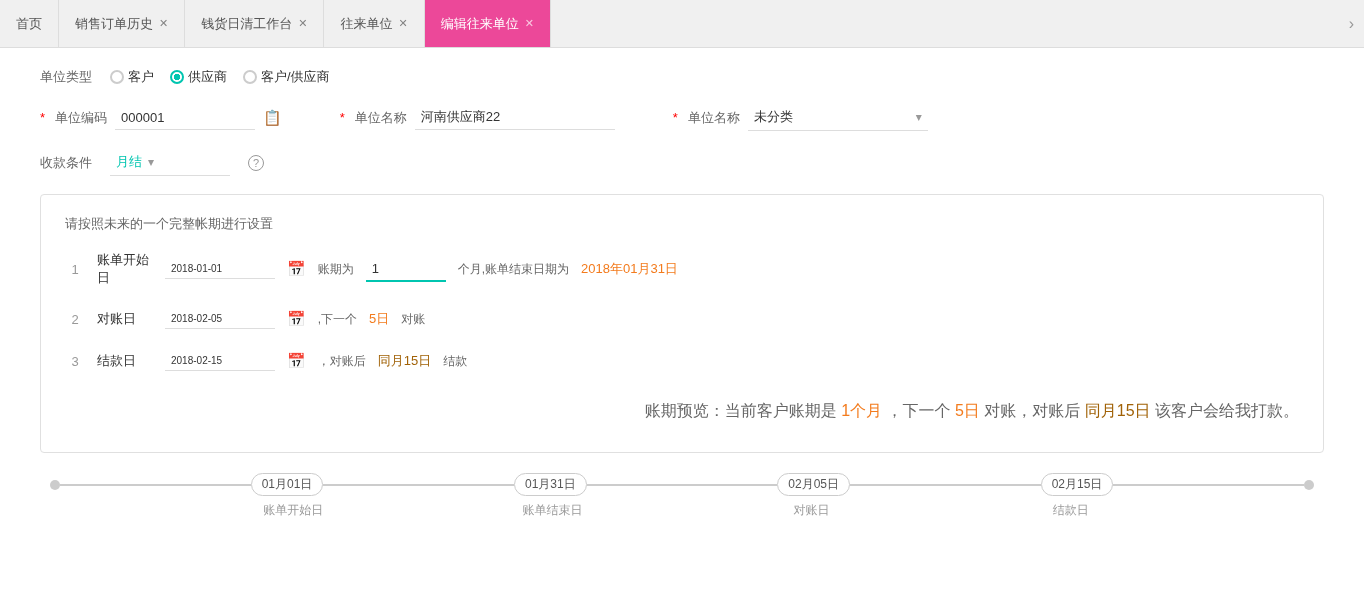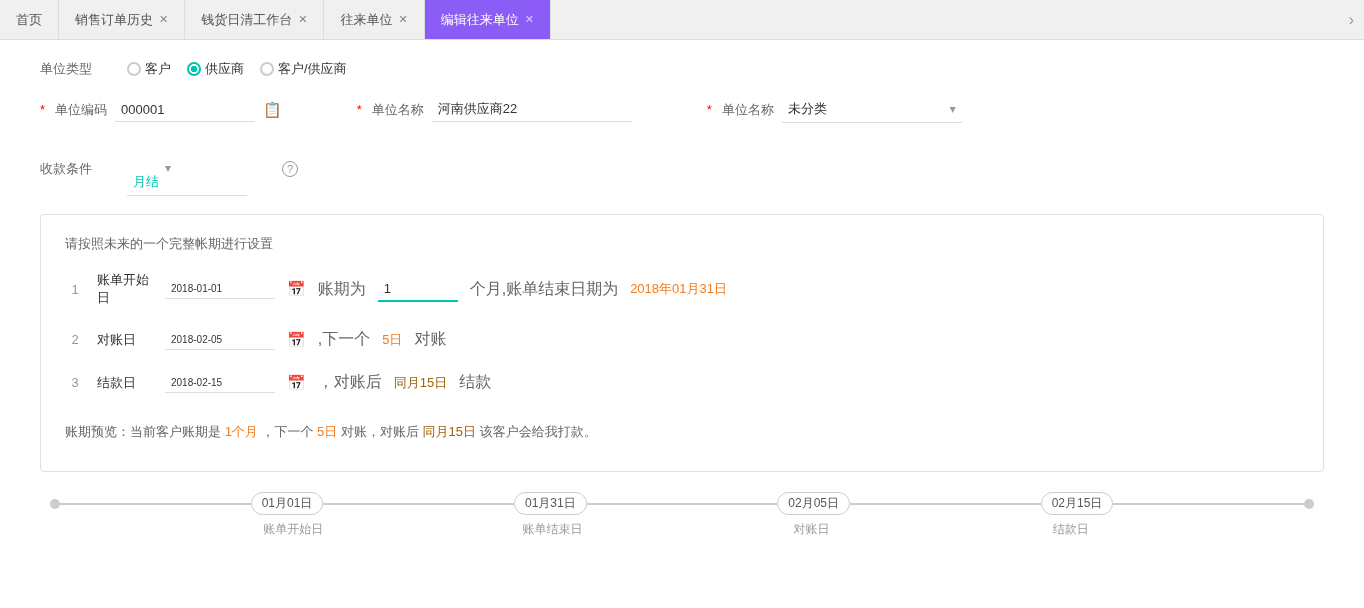--- a/index.html
+++ b/index.html
@@ -4,38 +4,38 @@
   <style>
     * { box-sizing: border-box; margin: 0; padding: 0; }
     body { font-family: 'Microsoft YaHei', Arial, sans-serif; font-size: 13px; background: #f5f5f5; color: #333; }
 
     
     .tabs-bar {
       display: flex;
       align-items: center;
       background: #f0f0f0;
       border-bottom: 1px solid #ddd;
-      height: 40px;
+      height: 48px;
       padding: 0 0;
     }
     .tab {
       display: flex;
       align-items: center;
       padding: 0 16px;
       height: 100%;
       cursor: pointer;
       font-size: 13px;
       color: #555;
       border-right: 1px solid #ddd;
       gap: 6px;
       white-space: nowrap;
     }
     .tab:first-child { border-left: none; }
     .tab.active {
-      background: #8b5cf6;
+      background: #ec4899;
       color: #fff;
     }
     .tab .close-icon { font-size: 11px; opacity: 0.7; }
     .tab-arrow {
       margin-left: auto;
       padding: 0 10px;
       font-size: 16px;
       cursor: pointer;
       color: #999;
       display: flex;
@@ -48,21 +48,21 @@
       background: #fff;
       padding: 20px 40px;
       min-height: calc(608px - 40px);
     }
 
     
     .form-row {
       display: flex;
       align-items: center;
       margin-bottom: 18px;
-      gap: 35px;
+      gap: 18px;
     }
     .form-label {
       color: #666;
       font-size: 13px;
       white-space: nowrap;
     }
     .required-star {
       color: #f00;
       margin-right: 2px;
     }
@@ -132,21 +132,20 @@
       display: flex;
       align-items: center;
       border-bottom: 1px solid #ddd;
       padding: 4px 6px;
       gap: 6px;
       min-width: 120px;
     }
     .select-value {
       color: #00c5b0;
       font-size: 13px;
-      margin-top: 28px;
     }
 
     
     .category-field {
       display: flex;
       align-items: center;
       border-bottom: 1px solid #ddd;
       padding: 4px 6px;
       gap: 6px;
       min-width: 150px;
@@ -185,40 +184,41 @@
       border: none;
       border-bottom: 1px solid #ddd;
       padding: 4px 6px;
       font-size: 10px;
       outline: none;
       color: #333;
       width: 110px;
     }
     .period-text {
       color: #666;
-      font-size: 16px;
+      font-size: 12px;
     }
     .period-input-month {
       border: none;
       border-bottom: 2px solid #00c5b0;
       padding: 4px 6px;
       font-size: 13px;
       outline: none;
       color: #333;
       width: 80px;
     }
     .highlight-orange { color: #f37b1d; }
     .highlight-green { color: #a16207; }
 
     
     .summary-row {
       color: #666;
-      font-size: 13px;
+      font-size: 16px;
       margin-top: 10px;
       padding-top: 10px;
+      text-align: right;
     }
 
     
     .timeline-section {
       margin-top: 20px;
       padding: 0 10px;
     }
     .timeline-line {
       flex: 1;
       height: 2px;

